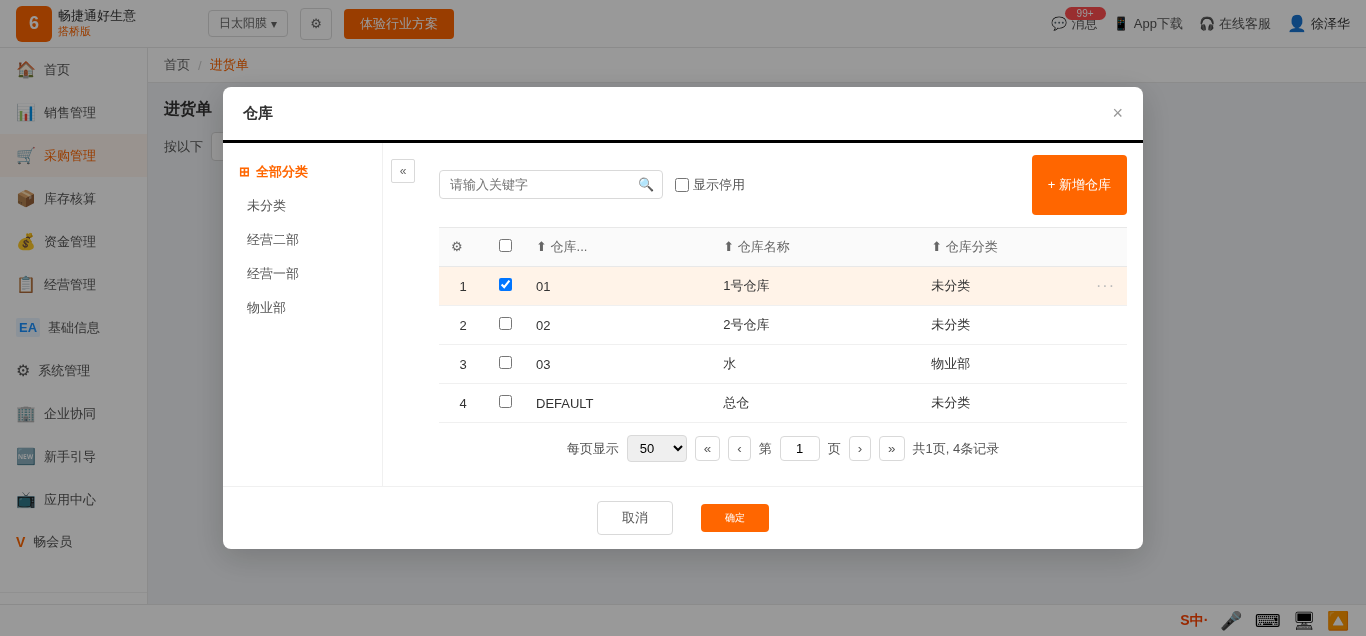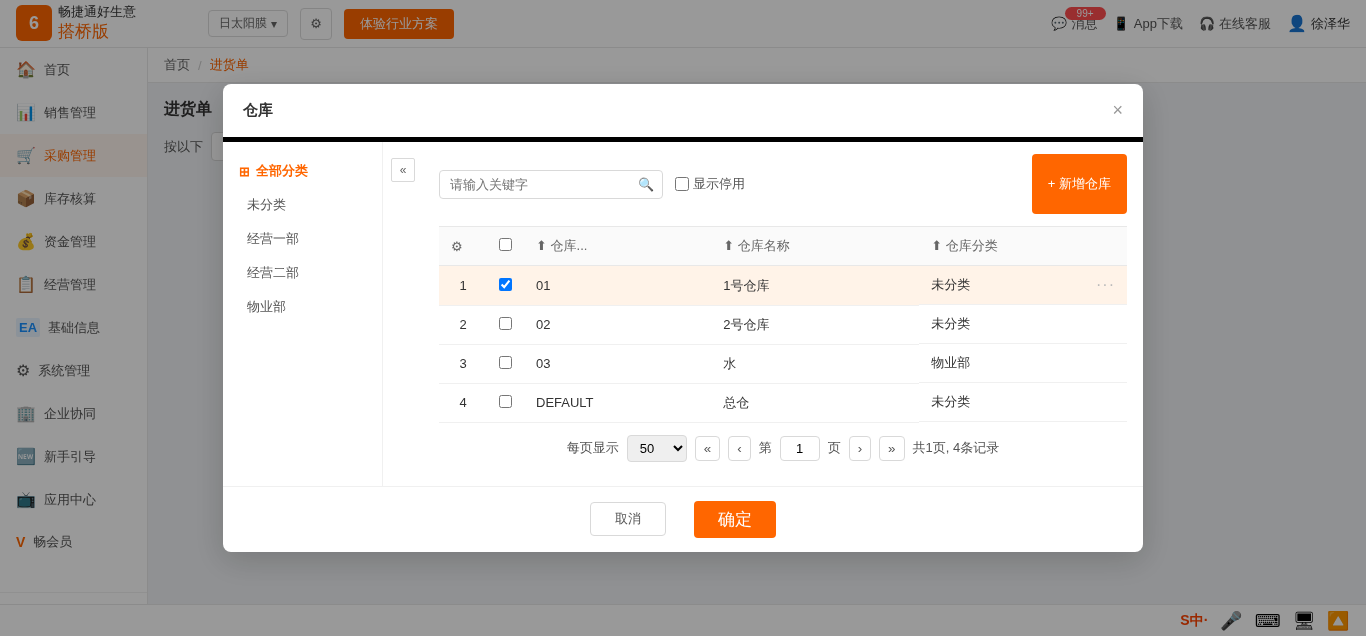--- a/index.html
+++ b/index.html
@@ -23,21 +23,21 @@
     }
     .logo-icon {
       width: 36px; height: 36px;
       background: #ff6600;
       border-radius: 6px;
       display: flex; align-items: center; justify-content: center;
       color: white; font-weight: bold; font-size: 18px;
       margin-right: 6px;
     }
     .logo-text { font-size: 13px; color: #333; line-height: 1.3; }
-    .logo-sub { font-size: 17px; color: #ff6600; }
+    .logo-sub { font-size: 11px; color: #ff6600; }
 
     .topbar-mid {
       flex: 1;
       display: flex;
       align-items: center;
       gap: 12px;
       padding-left: 44px;
     }
     .store-selector {
       display: flex; align-items: center; gap: 4px;
@@ -133,21 +133,21 @@
     
     .dialog {
       background: #fff; border-radius: 8px;
       width: 920px; max-height: 580px;
       display: flex; flex-direction: column;
       box-shadow: 0 8px 32px rgba(0,0,0,0.18);
       overflow: hidden;
     }
     .dialog-header {
       display: flex; align-items: center; justify-content: space-between;
-      padding: 16px 20px; border-bottom: 5px solid #000000;
+      padding: 16px 20px; border-bottom: 3px solid #000000;
     }
     .dialog-title { font-size: 15px; font-weight: bold; color: #333; }
     .dialog-close { cursor: pointer; color: #999; font-size: 18px; }
     .dialog-body { display: flex; flex: 1; overflow: hidden; }
 
     
     .category-panel {
       width: 160px; border-right: 1px solid #f0f0f0;
       padding: 12px 0; overflow-y: auto;
     }
@@ -224,21 +224,21 @@
     .dialog-footer {
       display: flex; align-items: center; justify-content: center;
       gap: 28px; padding: 14px 20px; border-top: 1px solid #f0f0f0;
     }
     .cancel-btn {
       border: 1px solid #d9d9d9; background: #fff; color: #555;
       border-radius: 4px; padding: 7px 24px; cursor: pointer; font-size: 13px;
     }
     .confirm-btn {
       background: #ff6600; color: #fff; border: none;
-      border-radius: 4px; padding: 7px 24px; cursor: pointer; font-size: 17px;
+      border-radius: 4px; padding: 7px 24px; cursor: pointer; font-size: 10px;
     }
 
     .more-btn { color: #bbb; font-size: 16px; cursor: pointer; letter-spacing: 1px; }
 
     
     .status-bar {
       position: fixed; bottom: 0; left: 0; right: 0; height: 32px;
       background: #fff; border-top: 1px solid #e8e8e8;
       display: flex; align-items: center; justify-content: flex-end;
       padding: 0 16px; gap: 12px; z-index: 50;
@@ -384,22 +384,22 @@
     </div>
 
     <div class="dialog-body">
 
       <div class="category-panel">
         <div class="category-header">
           <span>⊞</span>
           <span>全部分类</span>
         </div>
         <div class="category-item">未分类</div>
+        <div class="category-item">经营二部</div>
         <div class="category-item">经营一部</div>
-        <div class="category-item">经营二部</div>
         <div class="category-item">物业部</div>
       </div>
 
       <div style="display:flex;align-items:flex-start;padding-top:8px;">
         <div class="collapse-btn">«</div>
       </div>
 
       <div class="table-panel">
 
         <div class="search-bar">

